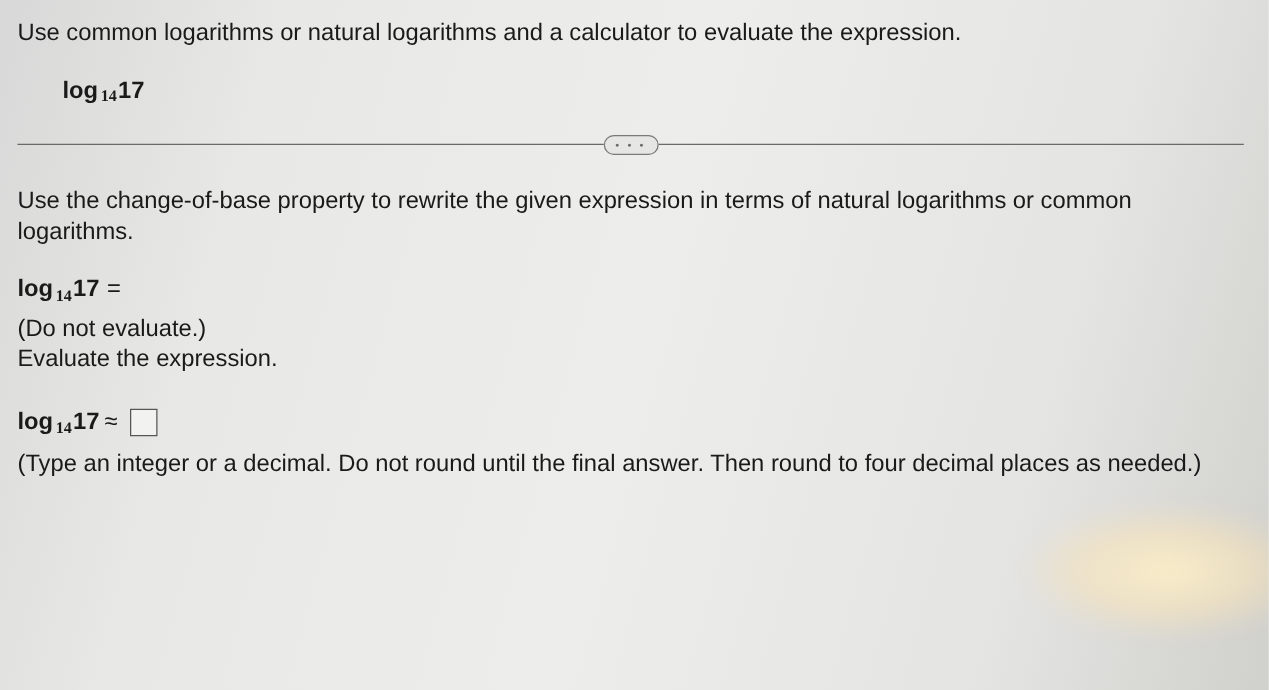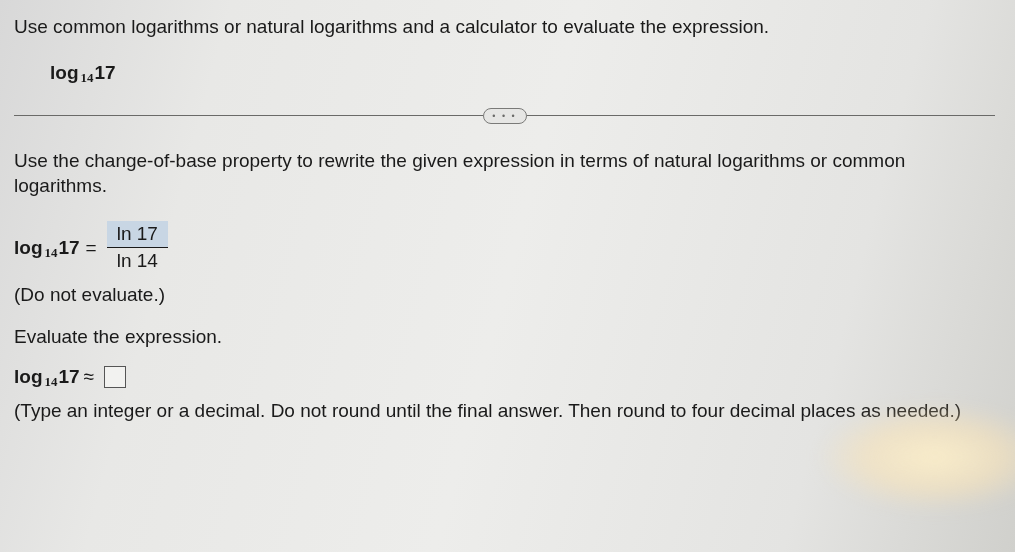--- a/index.html
+++ b/index.html
@@ -39,21 +39,21 @@
       vertical-align: middle; margin-left: 4px;
     }
     .frac .num, .frac .den { padding: 2px 8px; font-weight: 400; }
     .frac .num { border-bottom: 1.5px solid #222; background: #d0dce8; border: 1px solid #9ab; border-bottom: 1.5px solid #222;}
     .frac .den { }
     .frac-style1 .num { background: #c8d6e4; border: none; padding: 2px 10px; }
     .frac-style1 { line-height: 1.15; }
     .frac-style1 .num, .frac-style1 .den { white-space: nowrap; }
     .frac-style1 .bar { width: 100%; height: 1.5px; background: #1a1a1a; }
     
-    .note { margin-bottom: 18px; }
+    .note { }
     
     .answer-box {
       display: inline-block; width: 22px; height: 22px;
       border: 1px solid #555; background: #f2f2f0;
       vertical-align: middle; margin-left: 6px;
     }
     .approx { margin: 0 4px; }
     .subtext { margin-top: 8px; line-height: 1.35; }
     
     .glare {
@@ -89,30 +89,25 @@
 
 <div class="eq-row">
   <span class="eq-left">
     <span class="log-expr">
       <span class="log-txt" style="font-weight:600">log</span>
       <span class="sub">14</span>
       <span>17</span>
     </span>
     <span class="equals">=</span>
   </span>
-  <span class="frac frac-style1">
-    <span class="num">ln 17</span>
-    <span class="bar"></span>
-    <span class="den">ln 14</span>
-  </span>
 </div>
 
 <p class="note">(Do not evaluate.)</p>
 
-<p class="instruction" style="margin-bottom:16px">Evaluate the expression.</p>
+<p class="instruction" style="margin-bottom:26px">Evaluate the expression.</p>
 
 <div class="eq-row">
   <span class="log-expr">
     <span class="log-txt" style="font-weight:600">log</span>
     <span class="sub">14</span>
     <span>17</span>
   </span>
   <span class="approx">≈</span>
   <span class="answer-box"></span>
 </div>

